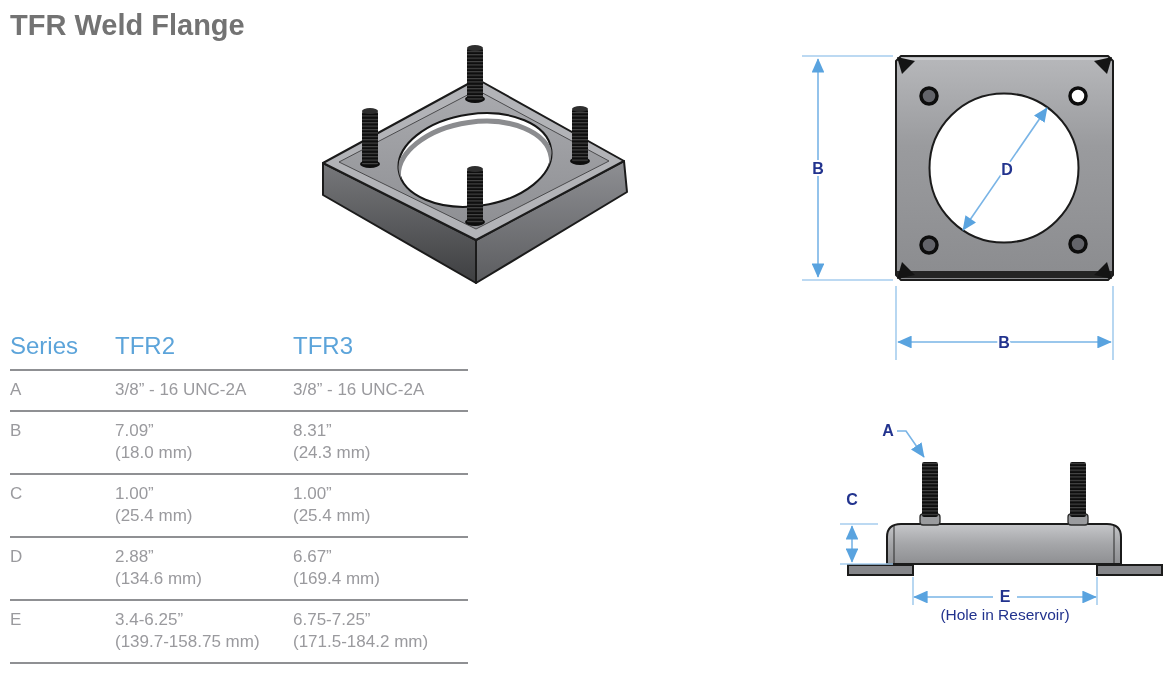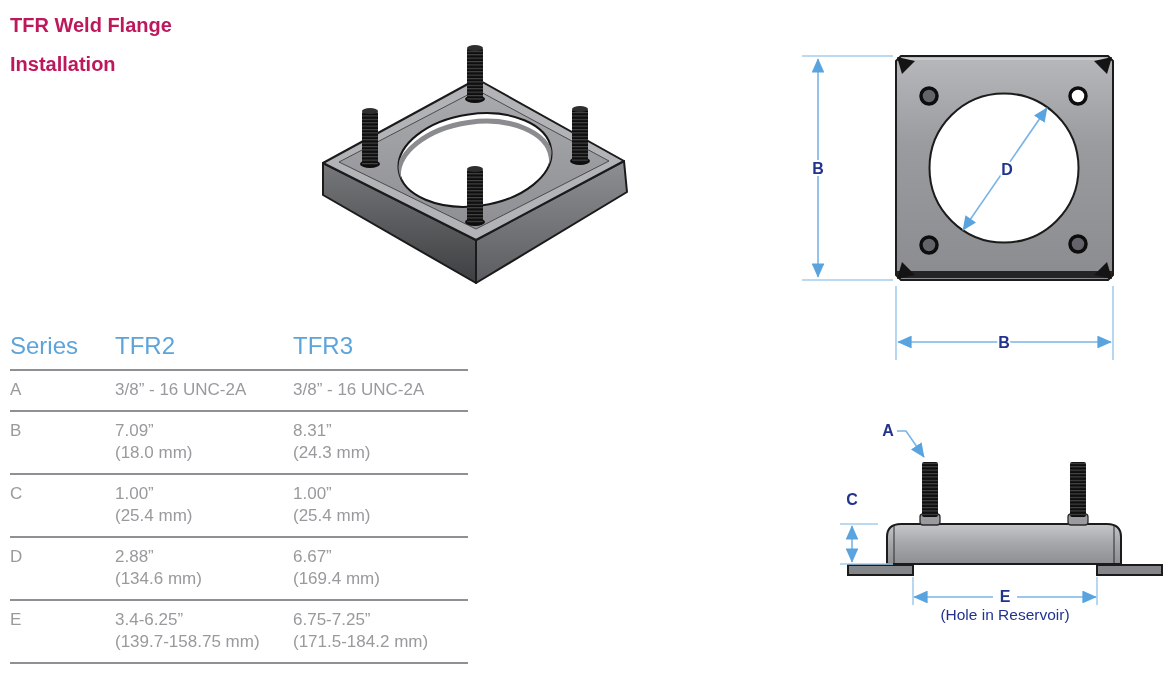--- a/index.html
+++ b/index.html
@@ -3,21 +3,21 @@
 <meta charset="utf-8">
 <style>
   html,body { margin:0; padding:0; background:#ffffff; }
   .page {
     position:relative; width:1176px; height:692px; background:#ffffff;
     font-family:"Liberation Sans", sans-serif; overflow:hidden;
   }
   
   .title {
     position:absolute; left:10px; top:6px;
-    font-size:20px; line-height:39px; font-weight:700; color:#be185d;
+    font-size:29px; line-height:39px; font-weight:700; color:#737373;
   }
   
   table.spec {
     position:absolute; left:10px; top:330px; width:458px;
     border-collapse:collapse; table-layout:fixed;
   }
   table.spec th {
     text-align:left; font-weight:400; font-size:24px; color:#5ca4da;
     padding:3px 0 10px 0; border-bottom:2px solid #8f9093; line-height:26px;
   }
@@ -44,21 +44,20 @@
   }
   .edge { stroke:#1b1b1b; stroke-width:2; stroke-linejoin:round; }
 </style>
 </head>
 <body>
 
 <div class="page">
 
   <div class="title">
     <div>TFR Weld Flange</div>
-    <div>Installation</div>
   </div>
 
   <svg class="view iso-view" width="400" height="295" viewBox="0 0 400 295">
     <defs>
       <linearGradient id="isoLeftG" x1="0" y1="0" x2="0" y2="1">
         <stop offset="0" stop-color="#77787b"></stop>
           <stop offset="1" stop-color="#3e3f41"></stop>
       </linearGradient>
       <linearGradient id="isoRightG" x1="0" y1="0" x2="0" y2="1">
         <stop offset="0" stop-color="#8e8f93"></stop>

